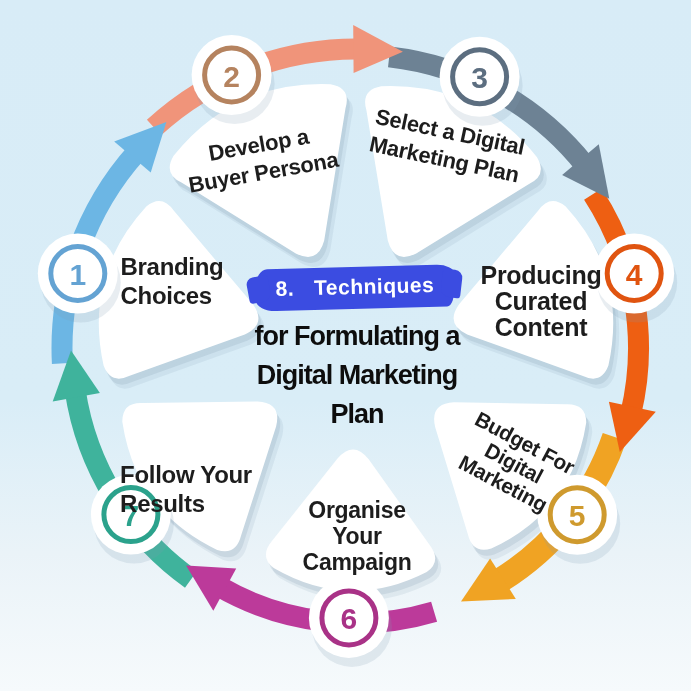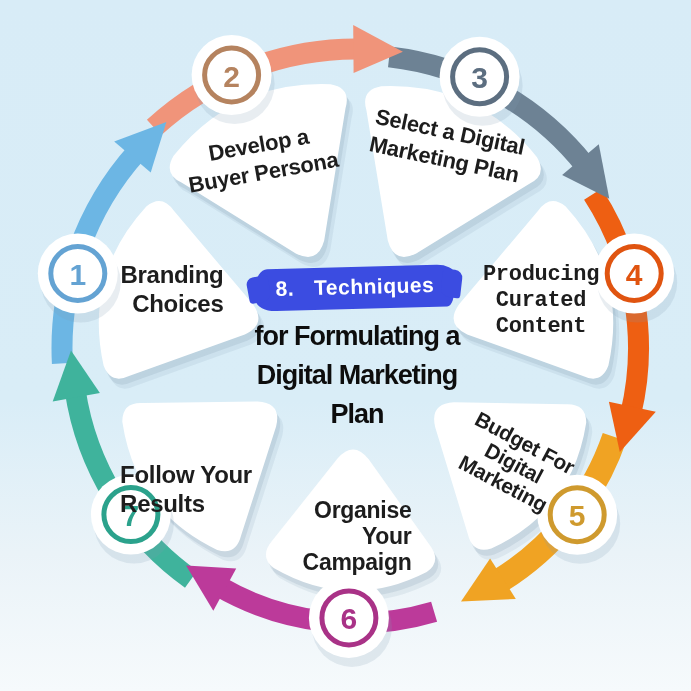--- a/index.html
+++ b/index.html
@@ -235,33 +235,33 @@
         <circle cx="348.9" cy="617.9" r="27" fill="#ffffff" stroke="#a93287" stroke-width="5"></circle>
         <text x="348.9" y="618.9" text-anchor="middle" dominant-baseline="central" font-family="&quot;Liberation Sans&quot;,&quot;DejaVu Sans&quot;,sans-serif" font-size="30" font-weight="bold" fill="#a93287">6</text>
         <ellipse cx="133.9" cy="523.6" rx="40" ry="40" fill="rgba(130,155,175,0.18)"></ellipse>
         <circle cx="130.9" cy="514.6" r="40" fill="#ffffff"></circle>
         <circle cx="130.9" cy="514.6" r="27" fill="#ffffff" stroke="#2ba28c" stroke-width="5"></circle>
         <text x="130.9" y="515.6" text-anchor="middle" dominant-baseline="central" font-family="&quot;Liberation Sans&quot;,&quot;DejaVu Sans&quot;,sans-serif" font-size="30" font-weight="bold" fill="#2ba28c">7</text>
       </g>
   </svg>
 
   <div id="labels">
-      <div class="seg-label" style="left: 172px; top: 289px; font-size: 24px; line-height: 29px; text-align: right; transform: translate(-50%, -50%) rotate(0deg);">Branding
+      <div class="seg-label" style="left: 172px; top: 281px; font-size: 24px; line-height: 29px; text-align: left; transform: translate(-50%, -50%) rotate(0deg);">Branding
 Choices</div>
       <div class="seg-label" style="left: 261px; top: 159px; font-size: 22px; line-height: 28px; text-align: center; transform: translate(-50%, -50%) rotate(-10deg);">Develop a
 Buyer Persona</div>
       <div class="seg-label" style="left: 447px; top: 146px; font-size: 22px; line-height: 28px; text-align: center; transform: translate(-50%, -50%) rotate(12deg);">Select a Digital
 Marketing Plan</div>
-      <div class="seg-label" style="left: 541px; top: 301px; font-size: 22px; line-height: 26px; text-align: center; transform: translate(-50%, -50%) rotate(0deg); font-family: Liberation Mono, monospace;">Producing
+      <div class="seg-label" style="left: 541px; top: 301px; font-size: 25px; line-height: 26px; text-align: center; transform: translate(-50%, -50%) rotate(0deg);">Producing
 Curated
 Content</div>
       <div class="seg-label" style="left: 514px; top: 463px; font-size: 21px; line-height: 23px; text-align: center; transform: translate(-50%, -50%) rotate(28deg);">Budget For
 Digital
 Marketing</div>
-      <div class="seg-label" style="left: 357px; top: 536px; font-size: 23px; line-height: 26px; text-align: right; transform: translate(-50%, -50%) rotate(0deg);">Organise
+      <div class="seg-label" style="left: 357px; top: 536px; font-size: 23px; line-height: 26px; text-align: center; transform: translate(-50%, -50%) rotate(0deg);">Organise
 Your
 Campaign</div>
       <div class="seg-label" style="left: 186px; top: 452px; font-size: 24px; line-height: 29px; text-align: left; transform: translate(-50%, -50%) rotate(0deg); margin-top: 37px;">Follow Your
 Results</div>
     </div>
 
   <div class="center-badge" style="--badge: #3b4ce1; color: rgb(255, 255, 255);">
     <span>8.</span>
     <span>Techniques</span>
   </div>

